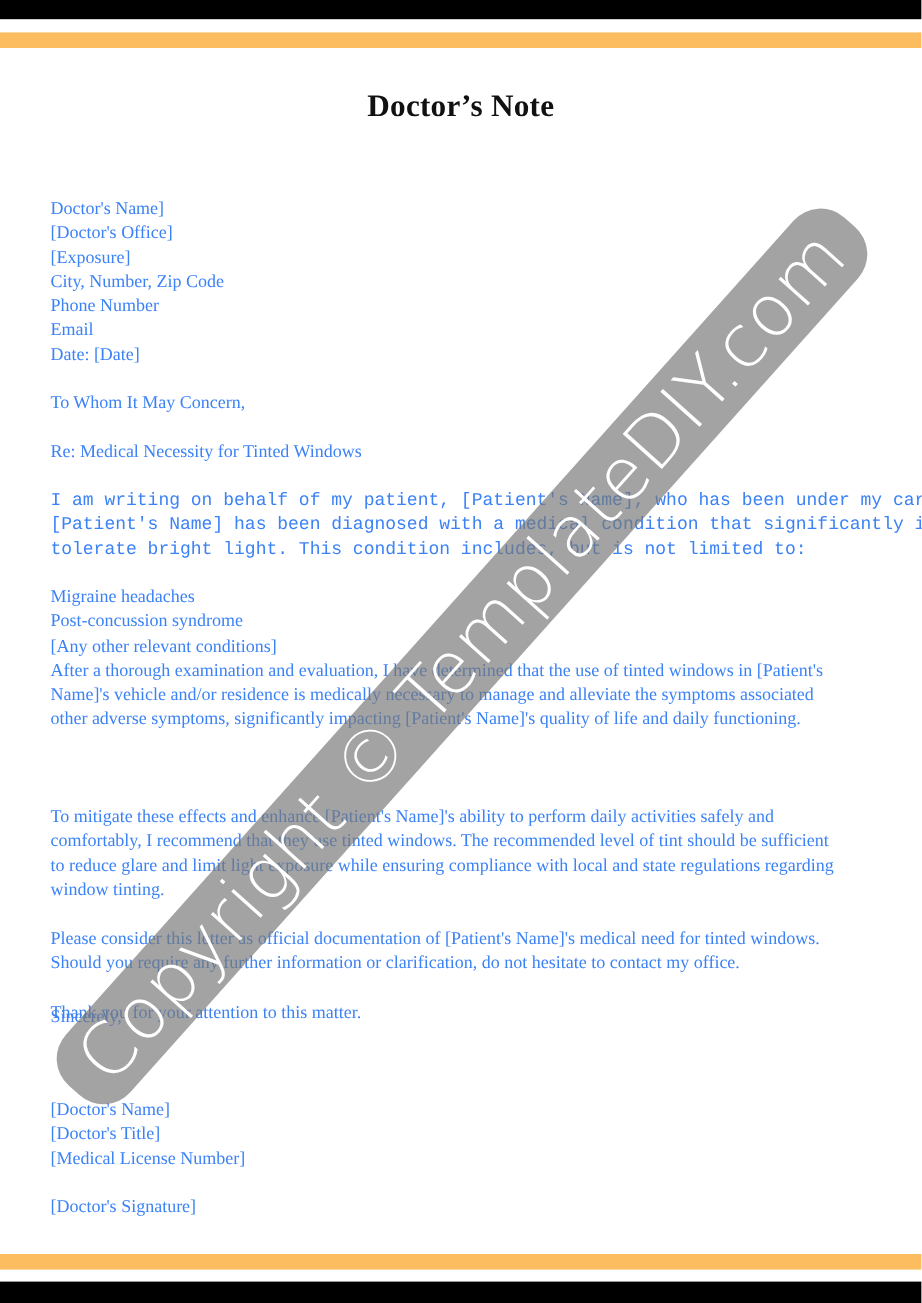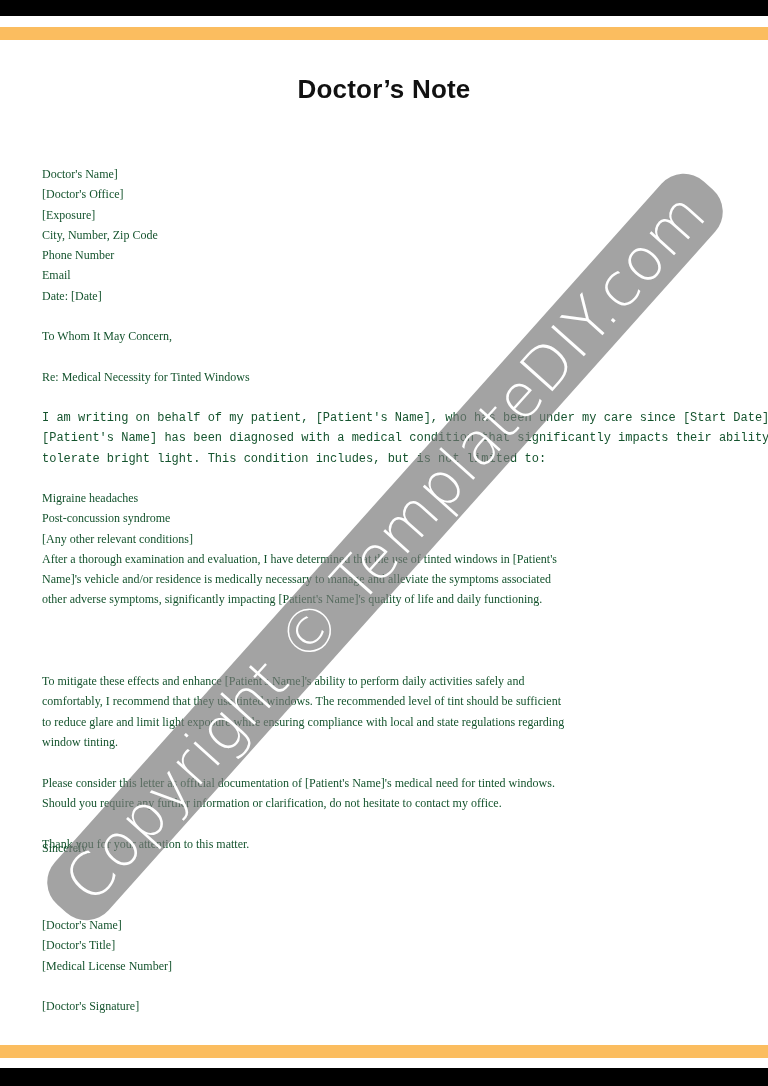--- a/index.html
+++ b/index.html
@@ -4,24 +4,24 @@
 <style>
   html, body { margin:0; padding:0; }
   body { width:768px; height:1086px; position:relative; overflow:hidden; background:#ffffff; }
   .bar { position:absolute; left:0; width:768px; }
   .bar-black-top { top:0; height:16px; background:#000000; }
   .bar-orange-top { top:27px; height:13px; background:#fbbd5f; }
   .bar-orange-bottom { top:1045px; height:13px; background:#fbbd5f; }
   .bar-black-bottom { top:1068px; height:18px; background:#000000; }
 
   .title { position:absolute; top:74px; left:0; width:768px; text-align:center;
-    font-family:Liberation Sans, sans-serif; font-weight:bold; font-size:26px; color:#111; letter-spacing:0.2px; }
+    font-family:Liberation Serif, serif; font-weight:bold; font-size:26px; color:#111; letter-spacing:0.2px; }
 
   .doc { position:absolute; left:42px; width:690px;
-    font-family:"Liberation Serif", serif; font-size:12px; line-height:20.3px; color:#14532d; }
+    font-family:"Liberation Serif", serif; font-size:15px; line-height:20.3px; color:#3b82f6; }
   .doc .line { display:block; white-space:nowrap; }
 
   .watermark { position:absolute; left:385px; top:547px; width:970px; height:72px;
     margin-left:-485px; margin-top:-36px;
     transform:rotate(-48.2deg); border-radius:30px;
     background:rgba(120,120,120,0.68);
     display:flex; align-items:center; justify-content:center; }
   .watermark-text { font-family:"DejaVu Sans", sans-serif; font-weight:200; font-size:60px; color:#ffffff;
     white-space:nowrap; letter-spacing:1px; -webkit-text-stroke:0px; }
 </style>

